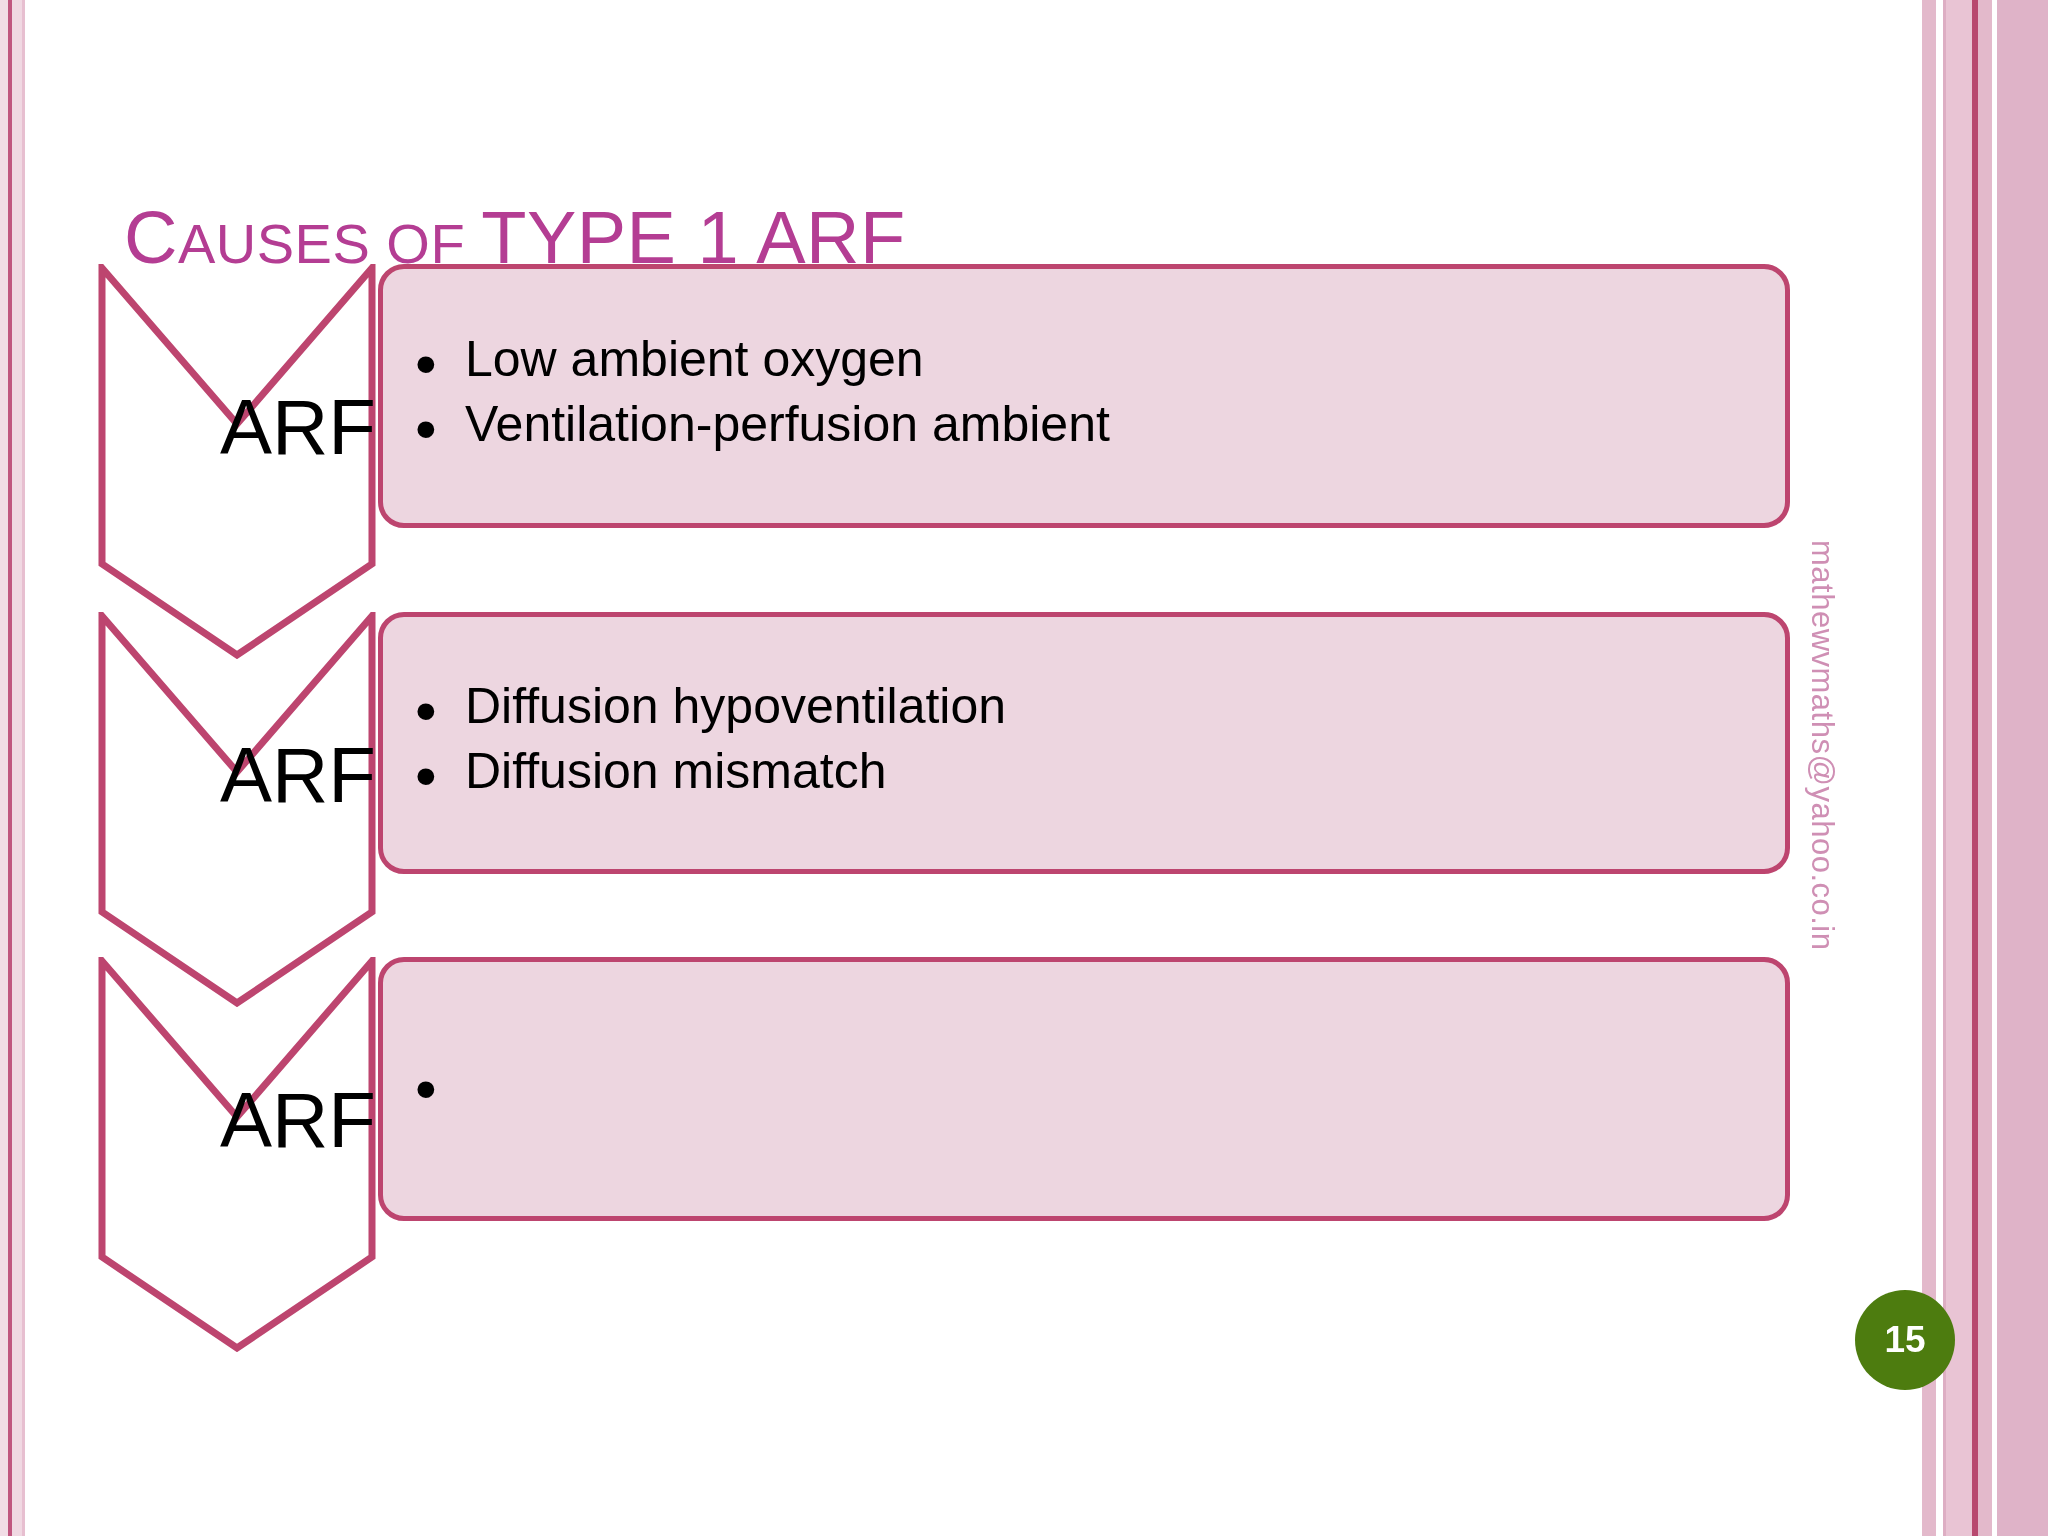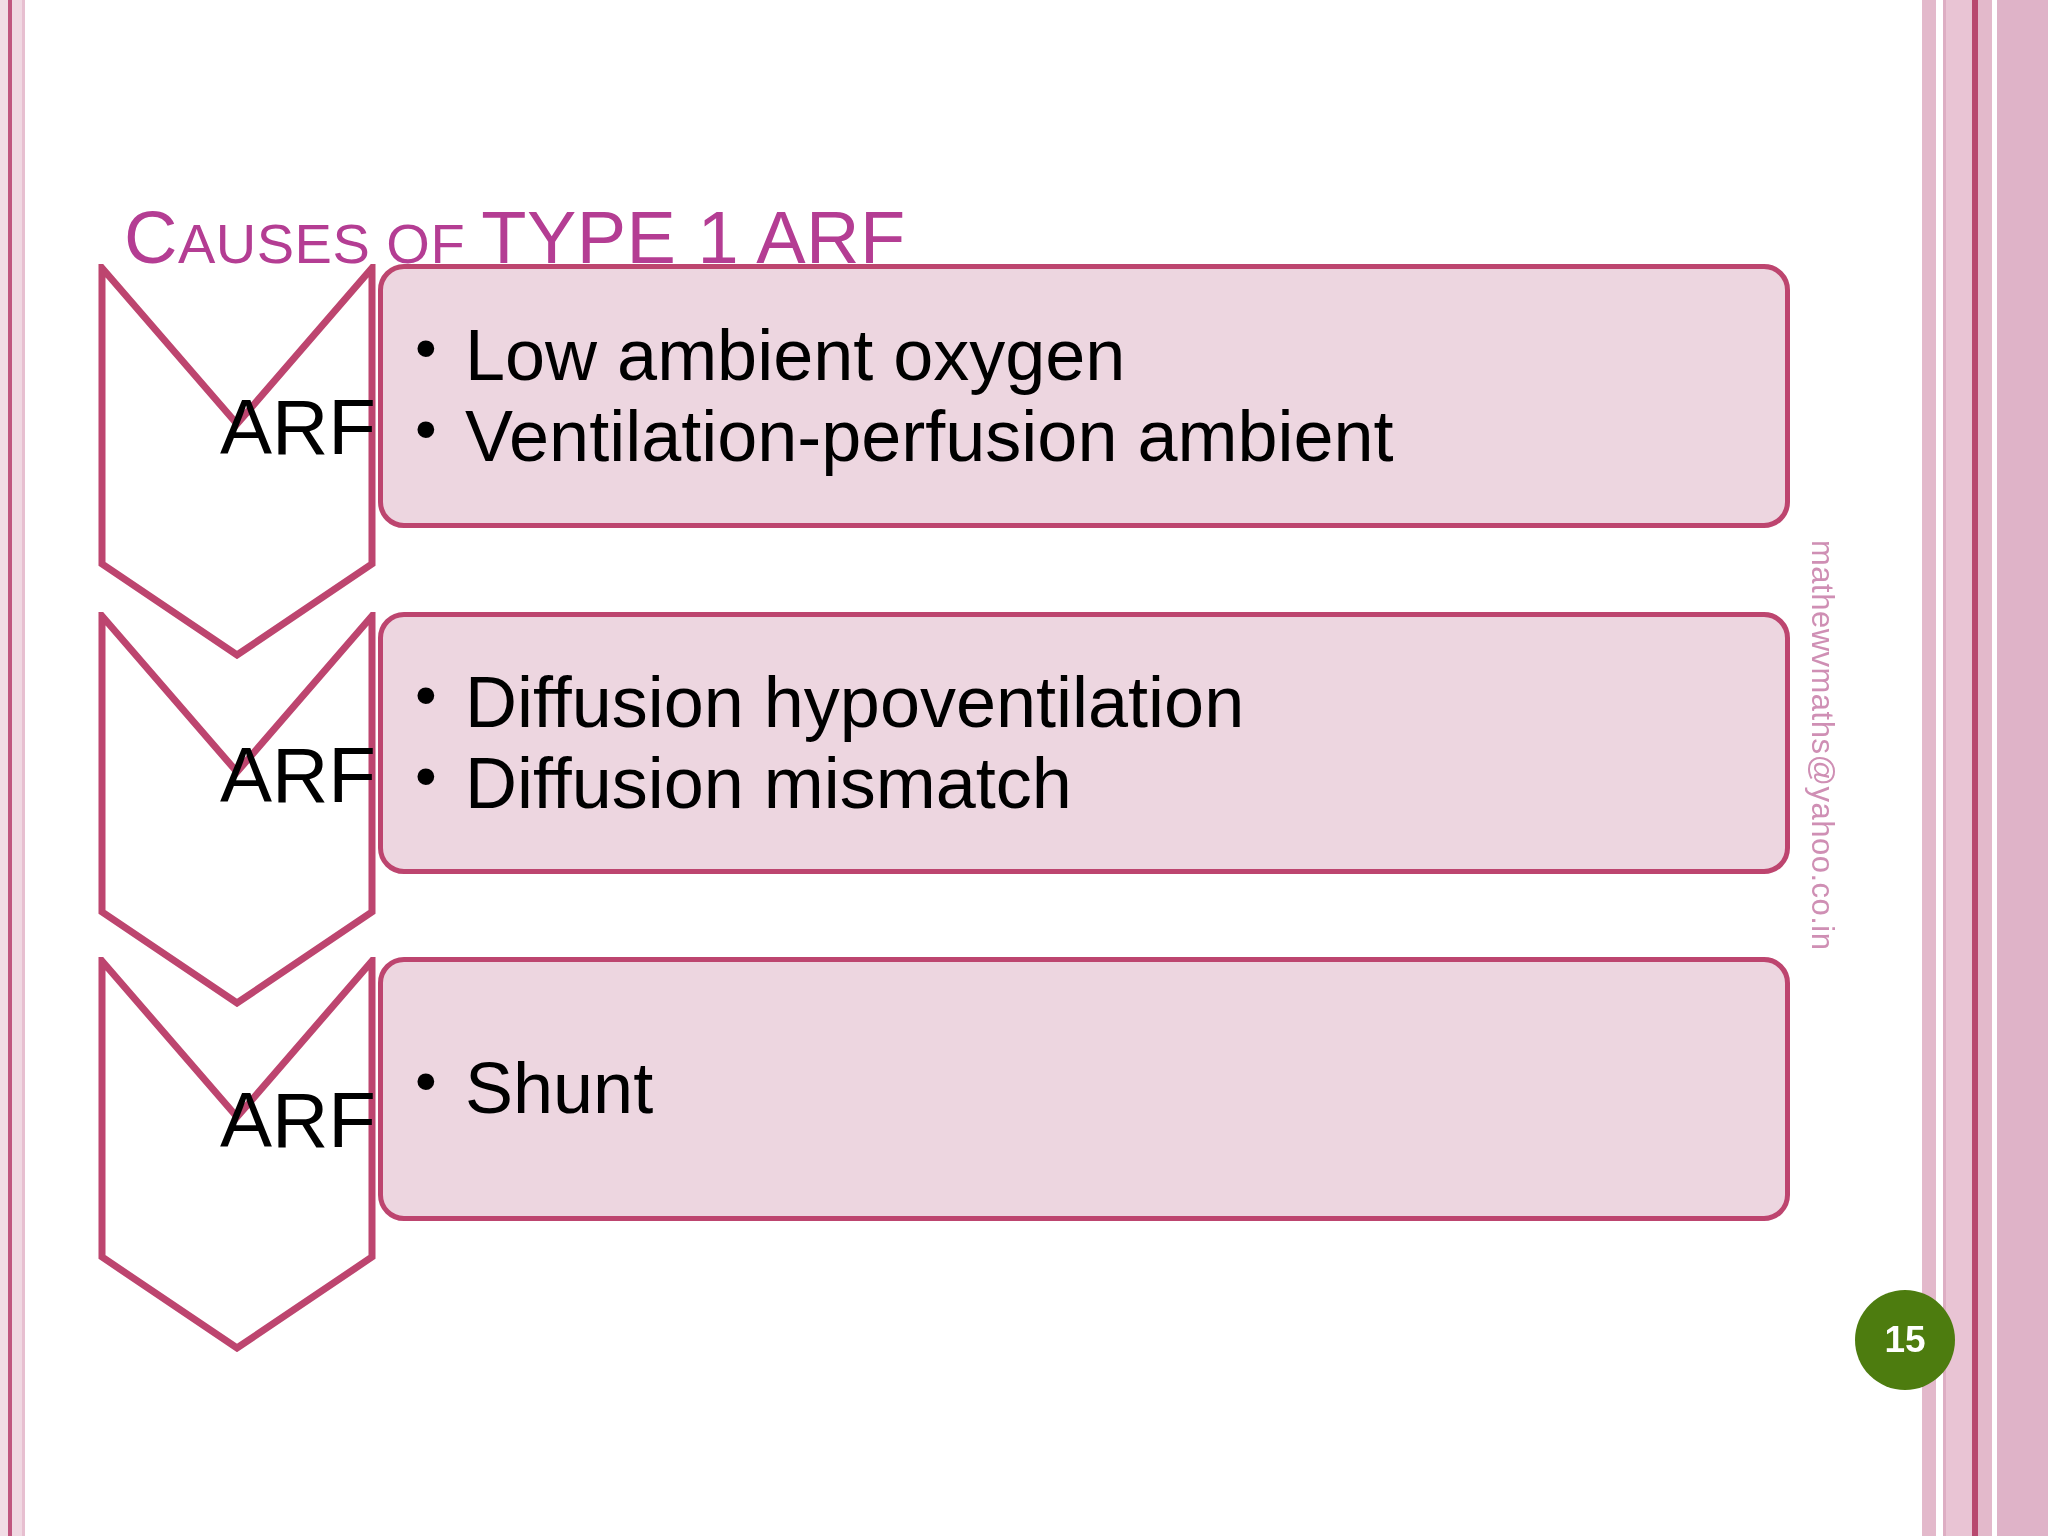--- a/index.html
+++ b/index.html
@@ -109,21 +109,21 @@
     line-height: 1.13;
   }
   .bullet-dot {
     font-size: 62px;
     color: #000000;
     width: 50px;
     flex: 0 0 50px;
     line-height: 1.05;
   }
   .bullet-text {
-    font-size: 72px;
+    font-size: 50px;
     color: #000000;
     white-space: nowrap;
   }
 
   
   #email {
     position: absolute;
     left: 1840px;
     top: 540px;
     width: 560px;
@@ -219,21 +219,20 @@
     <div class="chevron">
       <svg viewBox="0 0 278 395" preserveAspectRatio="none">
         <polygon points="4,4 139,160 274,4 274,300 139,391 4,300" fill="#ffffff" stroke="#bd456f" stroke-width="7" stroke-linejoin="miter"></polygon>
       </svg>
     </div>
     <div class="chevron-label">ARF</div>
 
     <div class="content-box box-3">
       <div class="bullet-row">
         <span class="bullet-dot">•</span>
-        <span class="bullet-text">Shunt</span>
       </div>
     </div>
   </div>
 
   <div id="email">mathewvmaths@yahoo.co.in</div>
 
   <div id="page-number">15</div>
 
 </div>
 

